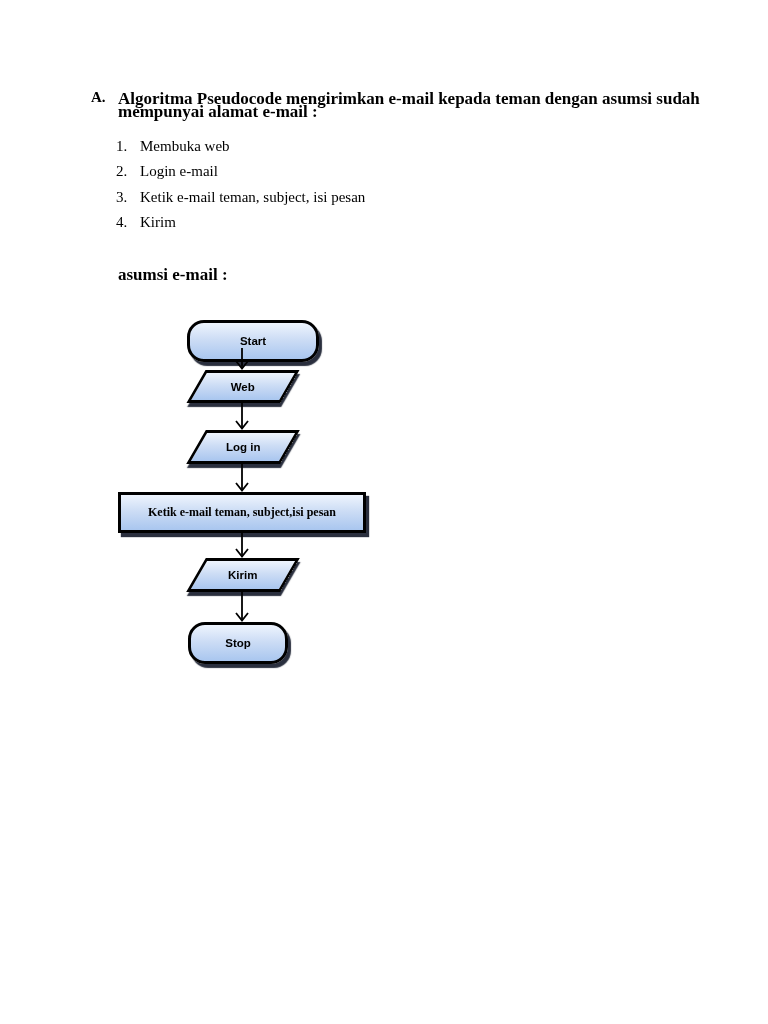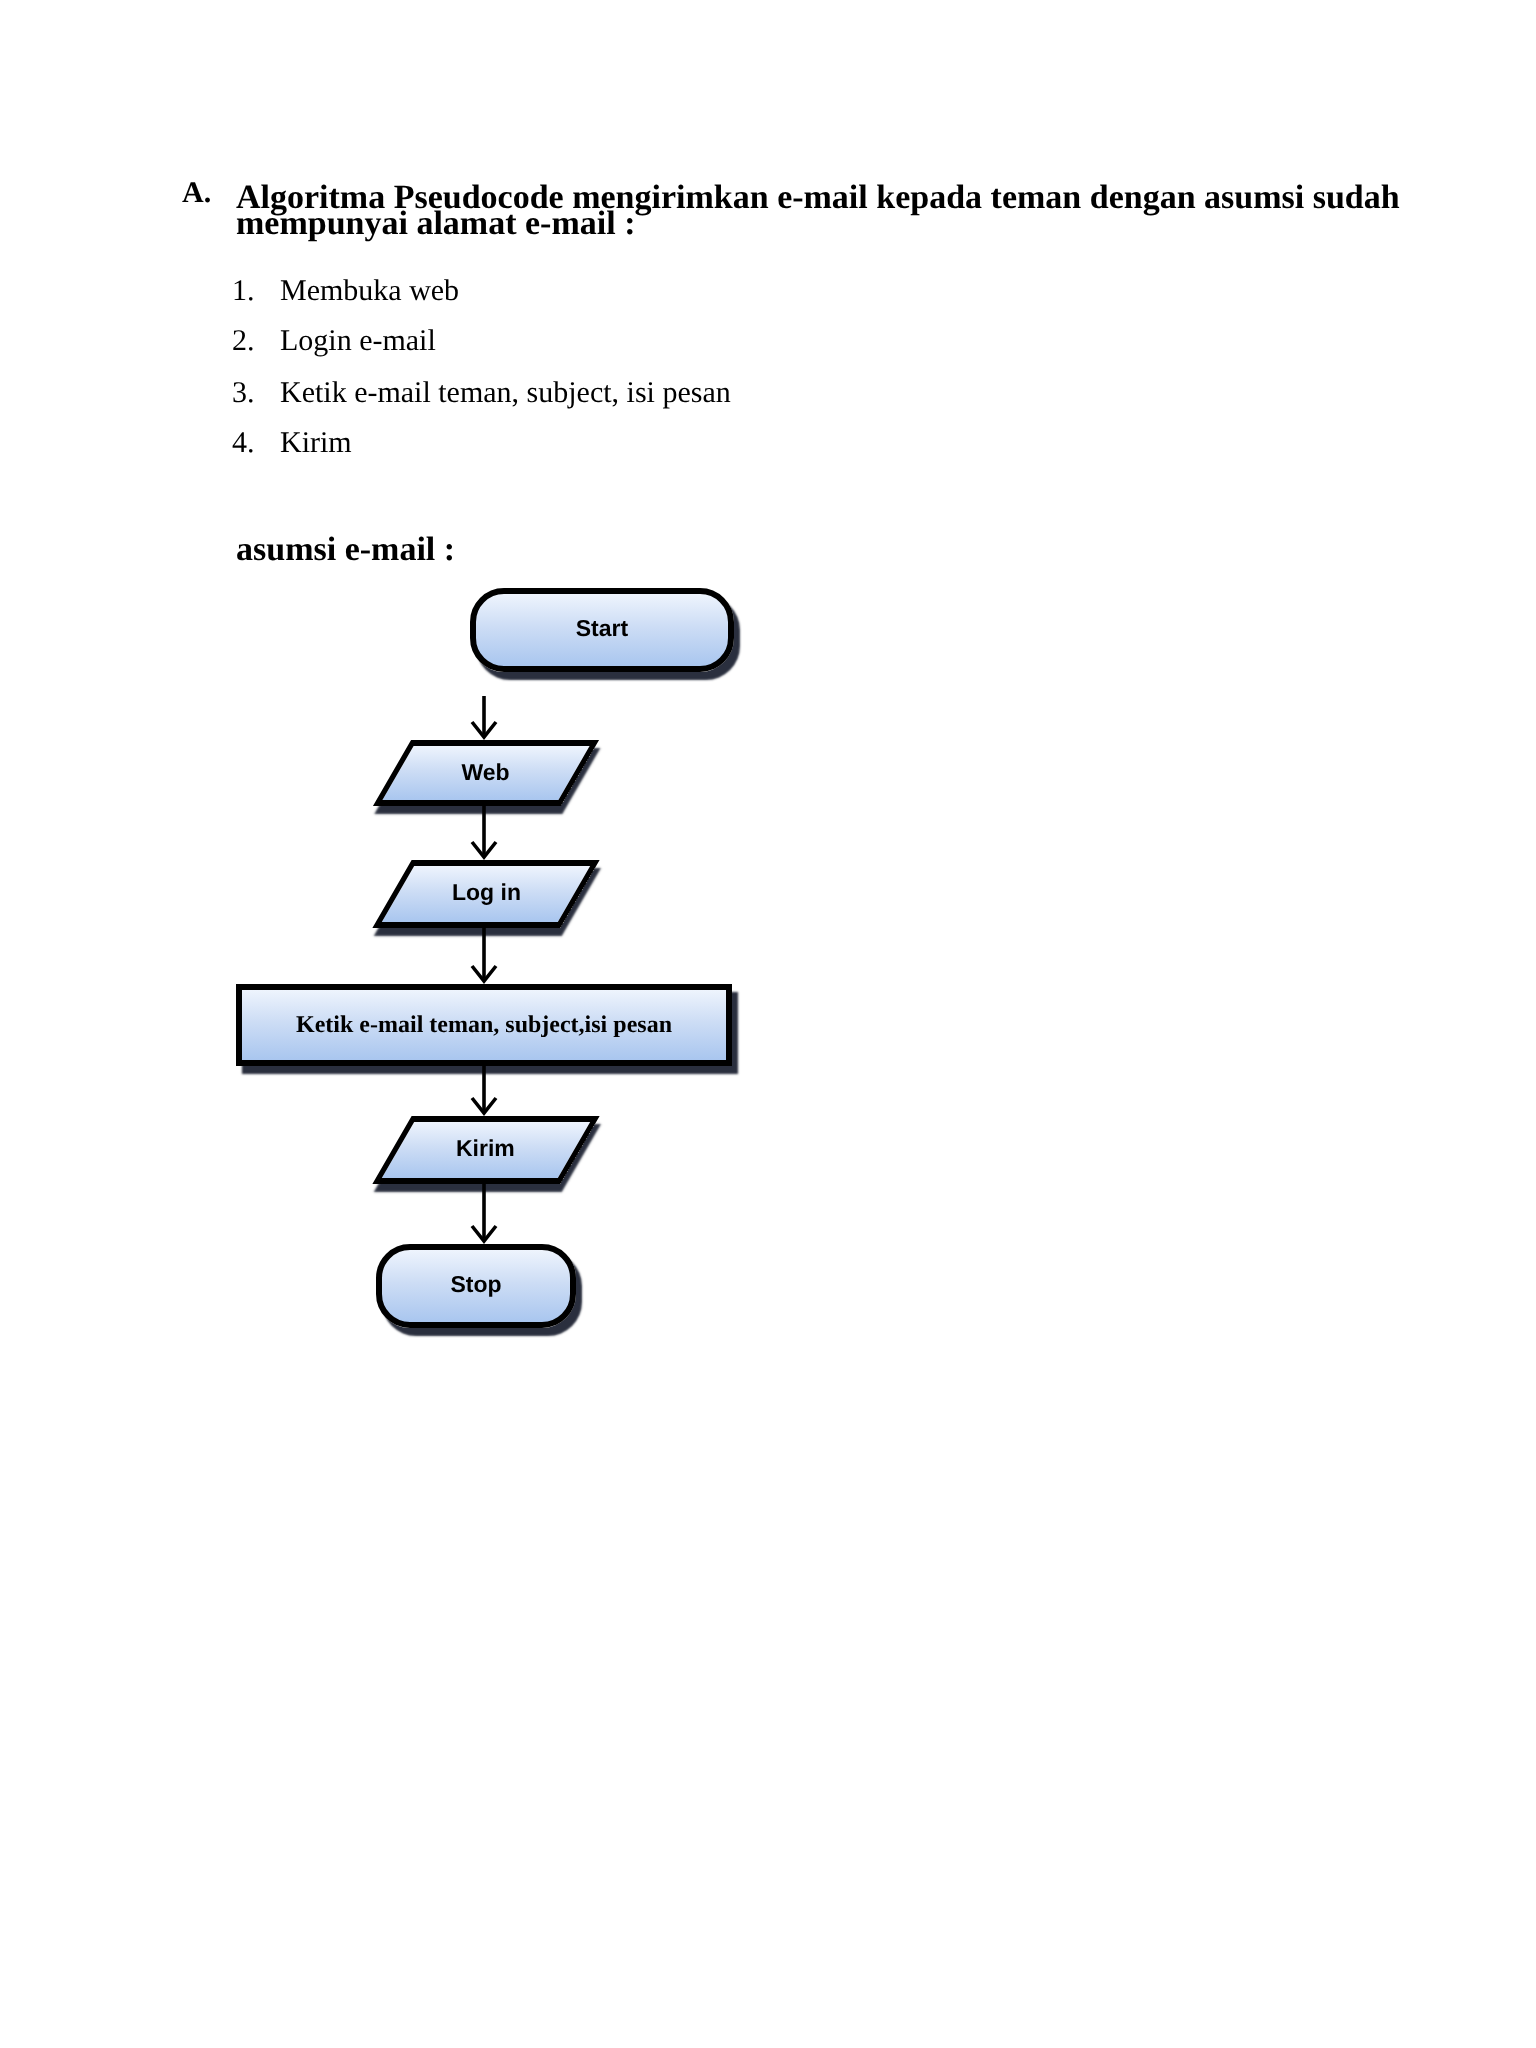--- a/index.html
+++ b/index.html
@@ -41,21 +41,21 @@
     font-family: "Liberation Sans", sans-serif;
     font-weight: bold;
     font-size: 11.5px;
     color: #000000;
   }
   .terminator { border-radius: 17px; }
   .io { transform: skewX(-30deg); }
   .io .lbl { transform: skewX(30deg); }
   .process { font-size: 12px; font-family: Liberation Serif, serif; }
 
-  .n-start { left: 187px; top: 294px; width: 132px; height: 42px; margin-left: 48px; }
+  .n-start { left: 187px; top: 320px; width: 132px; height: 42px; }
   .n-web   { left: 196px; top: 370px; width: 94px;  height: 33px; }
   .n-login { left: 196px; top: 430px; width: 94px;  height: 34px; }
   .n-ketik { left: 118px; top: 492px; width: 248px; height: 41px; }
   .n-kirim { left: 196px; top: 558px; width: 94px;  height: 34px; }
   .n-stop  { left: 188px; top: 622px; width: 100px; height: 42px; }
 
   .arrow { position: absolute; left: 234px; }
   .a1 { top: 348px; } .a2 { top: 403px; } .a3 { top: 464px; }
   .a4 { top: 533px; } .a5 { top: 592px; }
   .arrow svg { display: block; }

